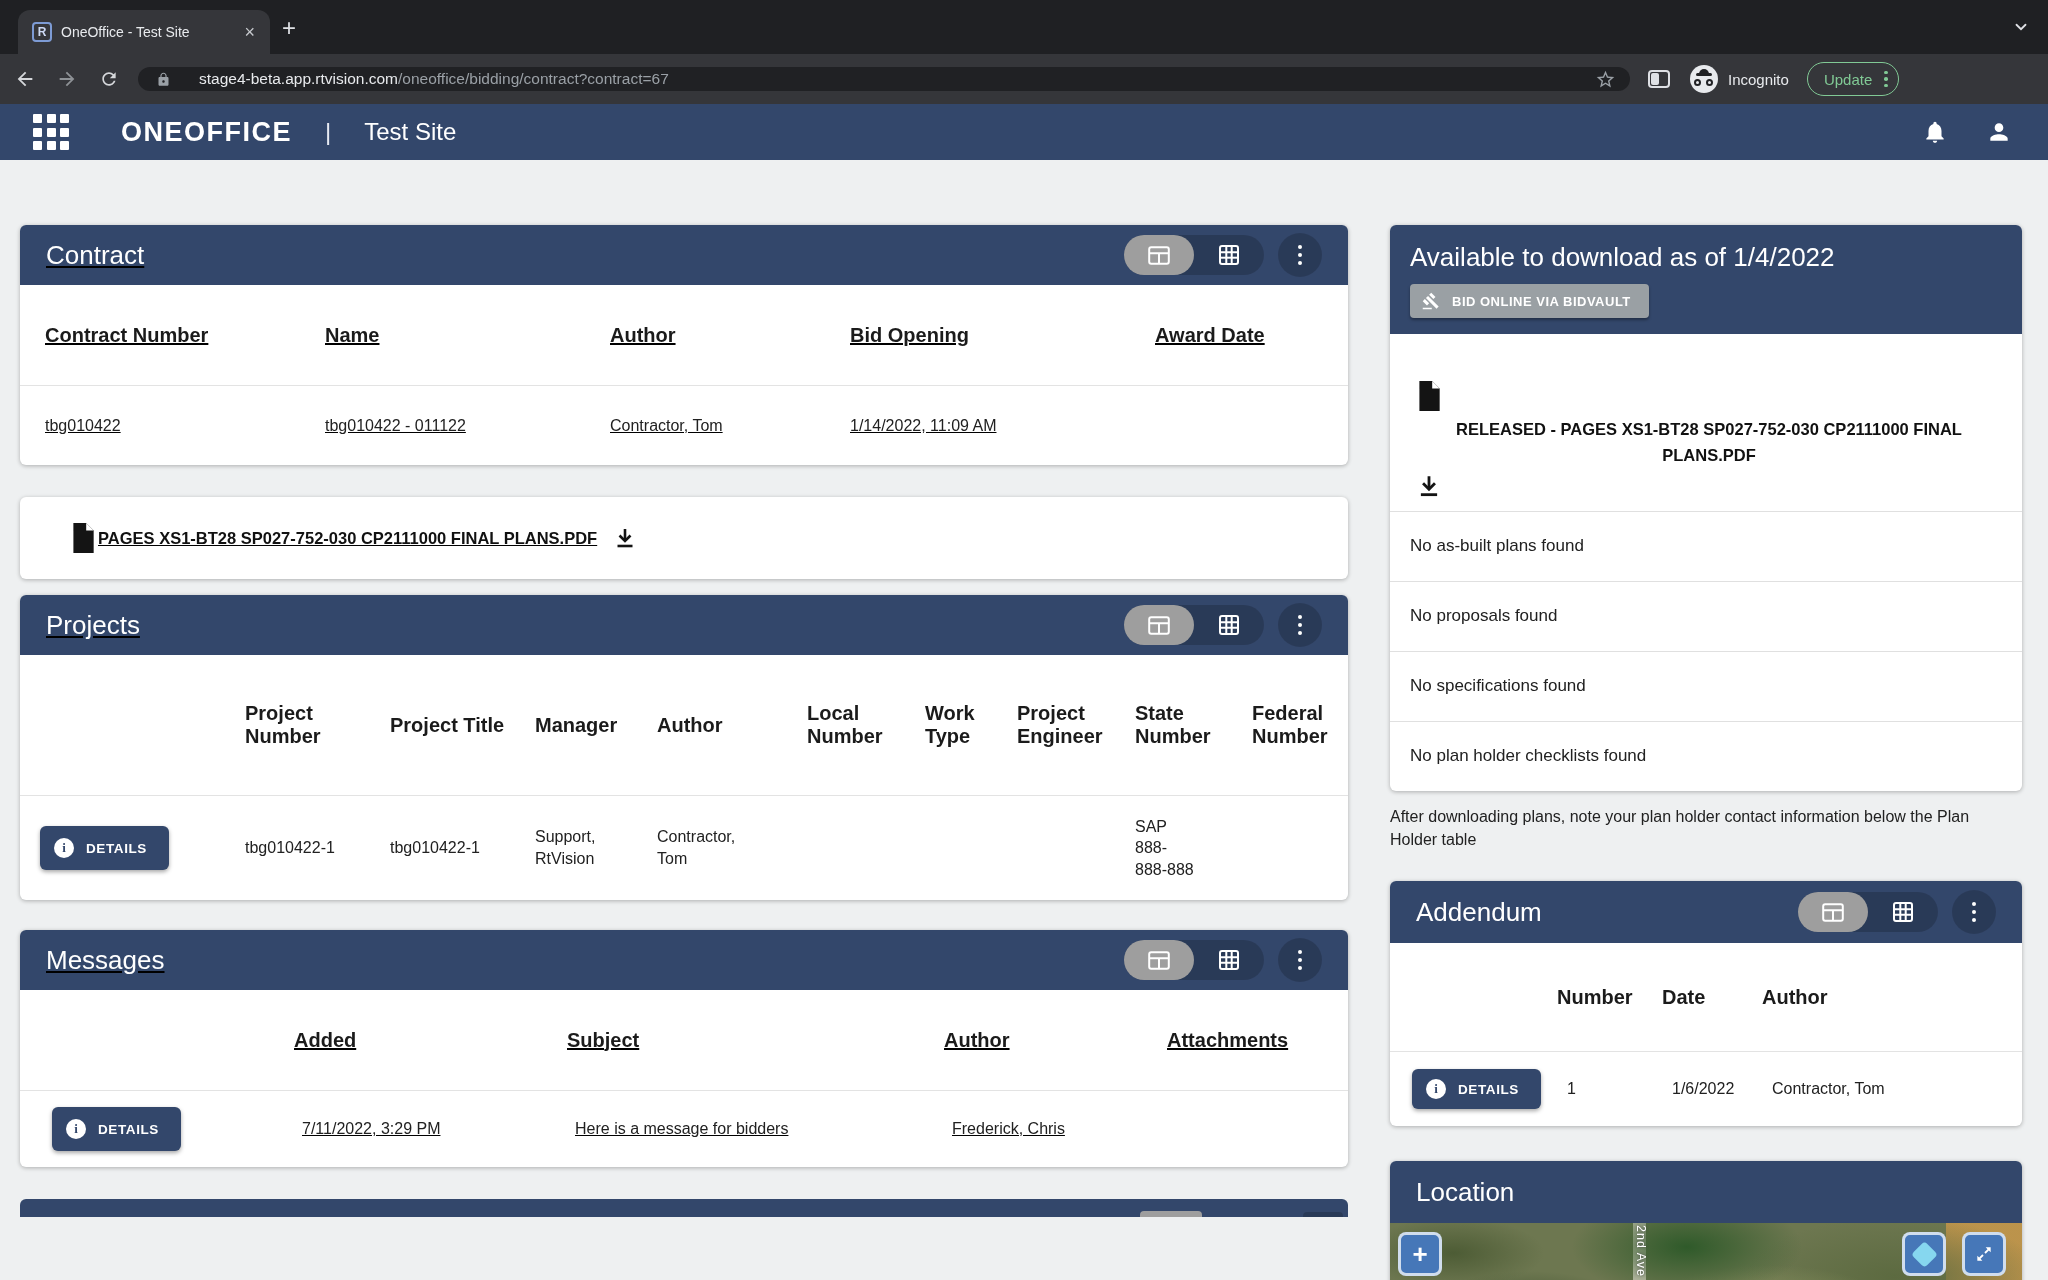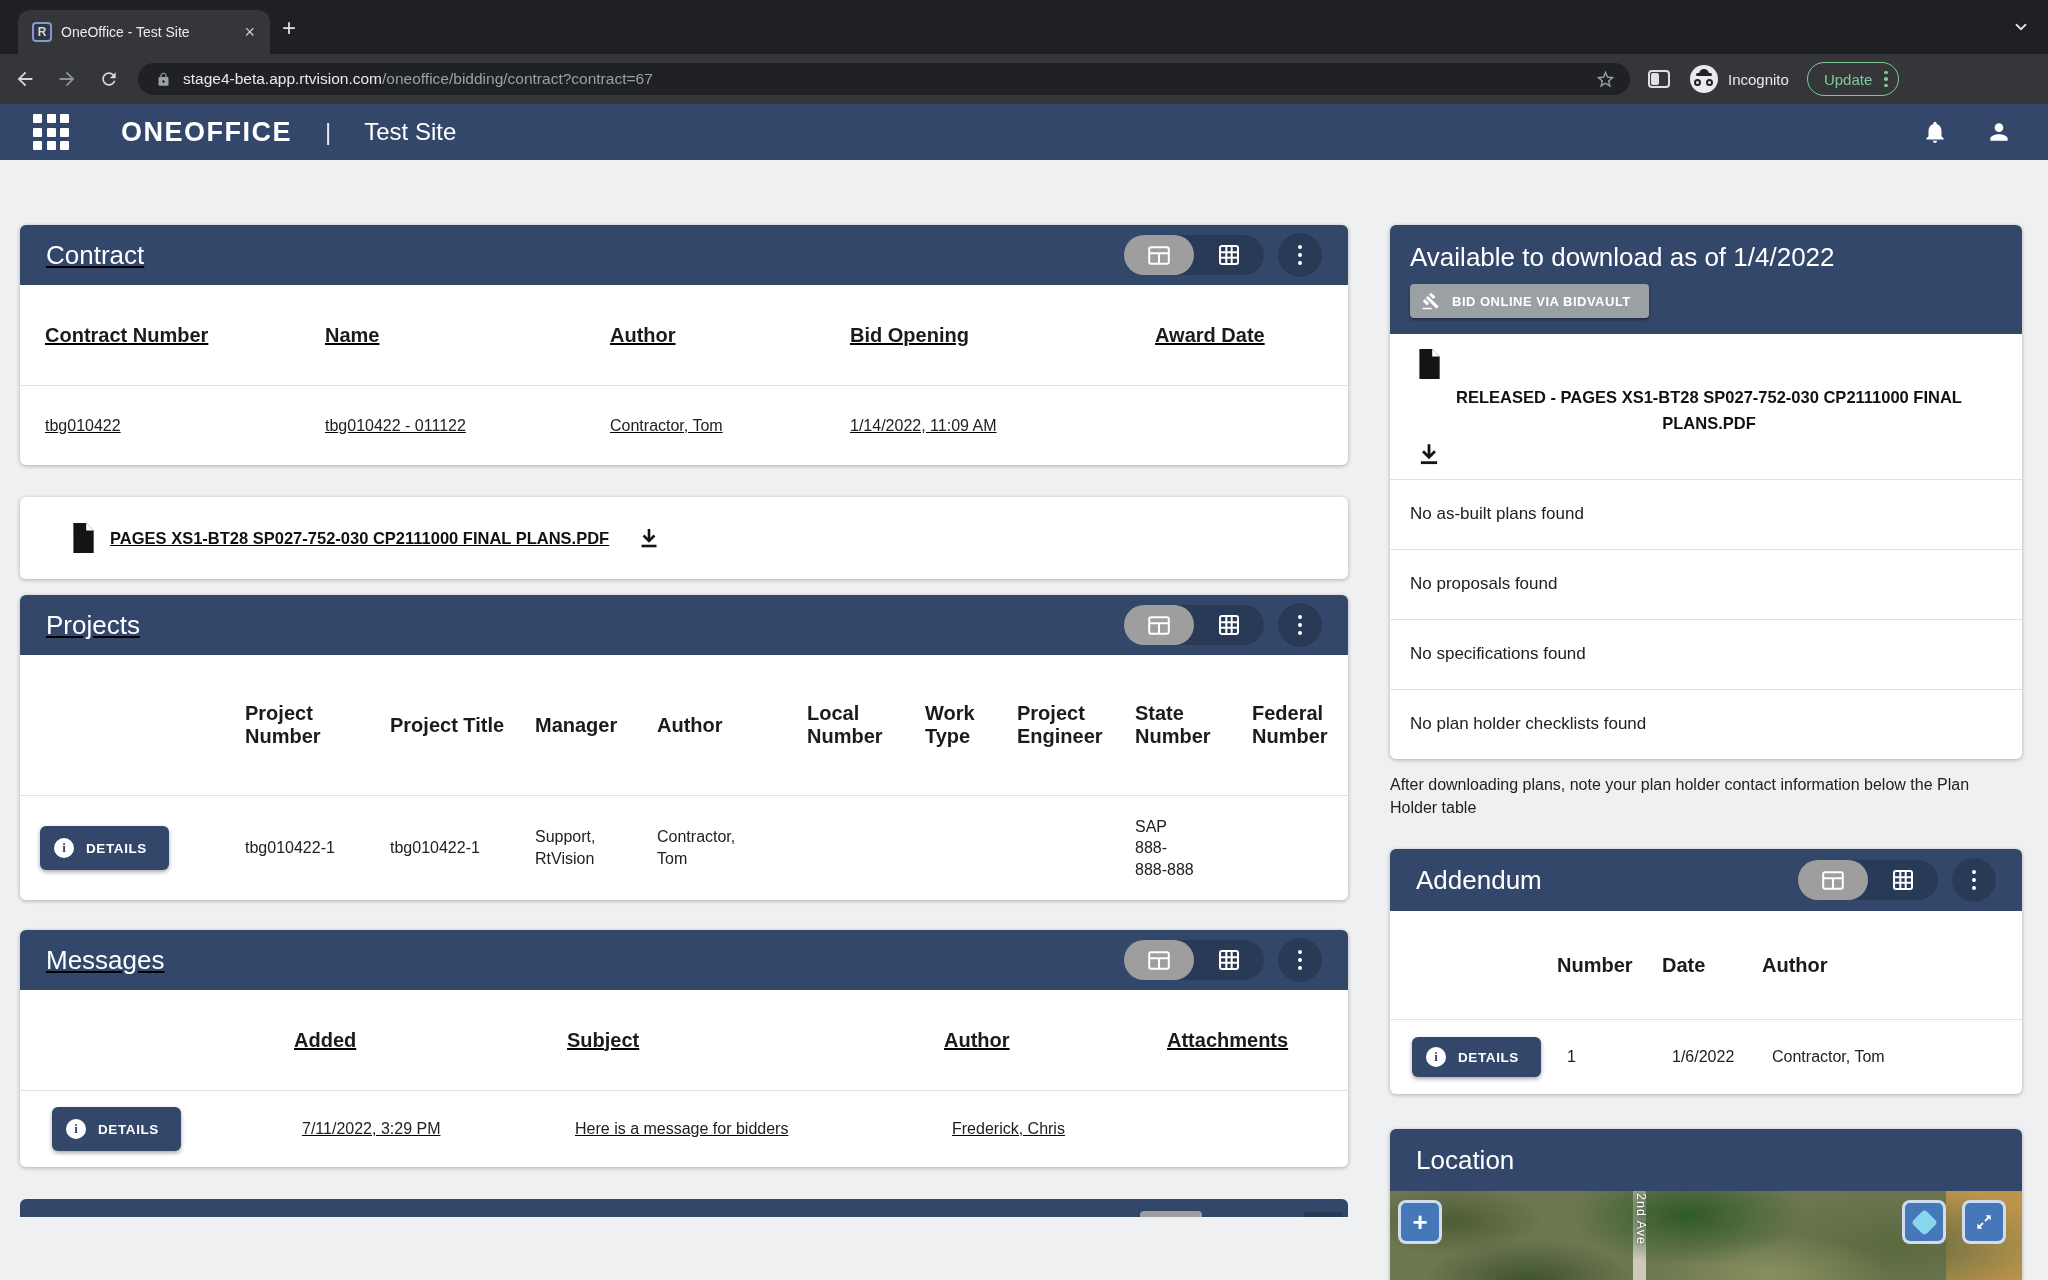--- a/index.html
+++ b/index.html
@@ -16,22 +16,22 @@
              font-size:12px; font-weight:bold; display:flex; align-items:center; justify-content:center; margin-right:9px; }
   .tab-title { color:#e8eaed; font-size:14px; flex:1; white-space:nowrap; overflow:hidden; }
   .tab-close { color:#c6c9cd; font-size:18px; line-height:1; padding:2px 5px; border-radius:4px; }
   .newtab { position:absolute; left:282px; top:16px; color:#dfe1e5; font-size:24px; font-weight:300; line-height:1; }
   .tab-chevron { position:absolute; right:18px; top:18px; }
 
   
   .toolbar { position:absolute; left:0; top:54px; width:100%; height:50px; background:#35363a;
              display:flex; align-items:center; }
   .navbtn { width:34px; height:34px; display:flex; align-items:center; justify-content:center; margin-left:8px; }
-  .omnibox { margin-left:12px; width:1492px; height:32px; background:#202124; border-radius:18px;
-             display:flex; align-items:center; padding:0 14px 0 18px; }
+  .omnibox { margin-left:12px; width:1492px; height:24px; background:#202124; border-radius:18px;
+             display:flex; align-items:center; padding:0 14px 0 18px;gap:16px; }
   .url { font-size:15.5px; margin-left:12px; white-space:nowrap; flex:1; }
   .url .domain { color:#e8eaed; }
   .url .path { color:#9aa0a6; }
   .sidepanel-icon { width:22px; height:18px; border:2px solid #dfe1e5; border-radius:4px; margin-left:18px; position:relative; }
   .sidepanel-icon::after { content:""; position:absolute; left:1px; top:1px; bottom:1px; width:8px; background:#dfe1e5; border-radius:2px; }
   .incog { display:flex; align-items:center; margin-left:20px; }
   .incog-badge { width:28px; height:28px; border-radius:50%; background:#e8eaed; position:relative; }
   .incog-badge .hat { position:absolute; left:6px; top:8px; width:16px; height:3px; background:#202124; border-radius:2px; }
   .incog-badge .dome { position:absolute; left:9px; top:4px; width:10px; height:5px; background:#202124; border-radius:5px 5px 0 0; }
   .incog-badge .eye { position:absolute; top:14px; width:7px; height:7px; border:2px solid #202124; border-radius:50%; }
@@ -82,21 +82,21 @@
   
   .details-btn { height:44px; background:#33476b; border:none; border-radius:6px; color:#fff;
                  display:inline-flex; align-items:center; gap:12px; padding:0 22px 0 14px;
                  box-shadow:0 2px 4px rgba(0,0,0,.35); cursor:pointer; }
   .details-btn .info { width:20px; height:20px; border-radius:50%; background:#fff; color:#33476b;
                        font-size:13px; font-weight:bold; display:flex; align-items:center; justify-content:center;
                        font-family:"Liberation Serif", serif; }
   .details-btn .dl { font-size:13.5px; font-weight:bold; letter-spacing:.6px; font-family:"Liberation Sans",sans-serif; }
 
   
-  .ad-content { height:82px; display:flex; align-items:center; padding-left:50px; gap:14px; }
+  .ad-content { height:82px; display:flex; align-items:center; padding-left:50px; gap:2px; }
   .file-name { font-size:16.5px; font-weight:bold; color:#111; }
 
   
   .proj-head { height:140px; padding-left:20px; }
   .proj-row { height:105px; padding-left:20px; border-top:1px solid #e3e3e3; }
   .pj-c0{width:205px;} .pj-c1{width:145px;} .pj-c2{width:145px;} .pj-c3{width:122px;} .pj-c4{width:150px;}
   .pj-c5{width:118px;} .pj-c6{width:92px;} .pj-c7{width:118px;} .pj-c8{width:117px;} .pj-c9{width:96px;}
   .wrapc { display:inline-block; }
   .w70{max-width:70px;} .w60{max-width:60px;} .w48{max-width:48px;} .w78{max-width:78px;} .w62{max-width:62px;}
   .w95{max-width:95px;} .w80{max-width:80px;} .w90{max-width:90px;}
@@ -111,21 +111,21 @@
   .partial-panel .peek-seg { position:absolute; left:1120px; top:12px; width:62px; height:6px; background:#9e9e9e; border-radius:4px 4px 0 0; }
   .partial-panel .peek-circle { position:absolute; left:1283px; top:13px; width:40px; height:5px; background:rgba(0,0,0,.18); border-radius:4px 4px 0 0; }
 
   
   .dl-hdr { background:#33476b; padding:17px 20px 16px 20px; }
   .dl-title { color:#fff; font-size:26px; font-weight:400; }
   .bid-btn { margin-top:11px; height:34px; background:#9aa0a4; border:none; border-radius:4px; color:#fff;
              display:inline-flex; align-items:center; gap:12px; padding:0 18px 0 12px;
              box-shadow:0 2px 3px rgba(0,0,0,.35); cursor:pointer; }
   .bid-btn .bl { font-size:13px; font-weight:bold; letter-spacing:.5px; }
-  .dl-file { padding:14px 20px 12px 26px; }
+  .dl-file { padding:14px 20px 12px 26px;margin-top:32px; }
   .dl-file .fname { text-align:center; font-size:16.5px; font-weight:bold; color:#111; line-height:1.6; margin:4px 10px; }
   .empty-row { height:70px; display:flex; align-items:center; padding-left:20px; border-top:1px solid #e0e0e0;
                font-size:17px; color:#212121; }
   .note { margin-top:14px; width:585px; font-size:16px; color:#212121; line-height:1.45; }
 
   
   .add-hdr { height:62px; }
   .add-head { height:108px; padding-left:12px; }
   .add-row { height:75px; padding-left:22px; border-top:1px solid #e3e3e3; }
   .ad-c0{width:155px;} .ad-c1{width:105px;} .ad-c2{width:100px;} .ad-c3{width:230px;}

